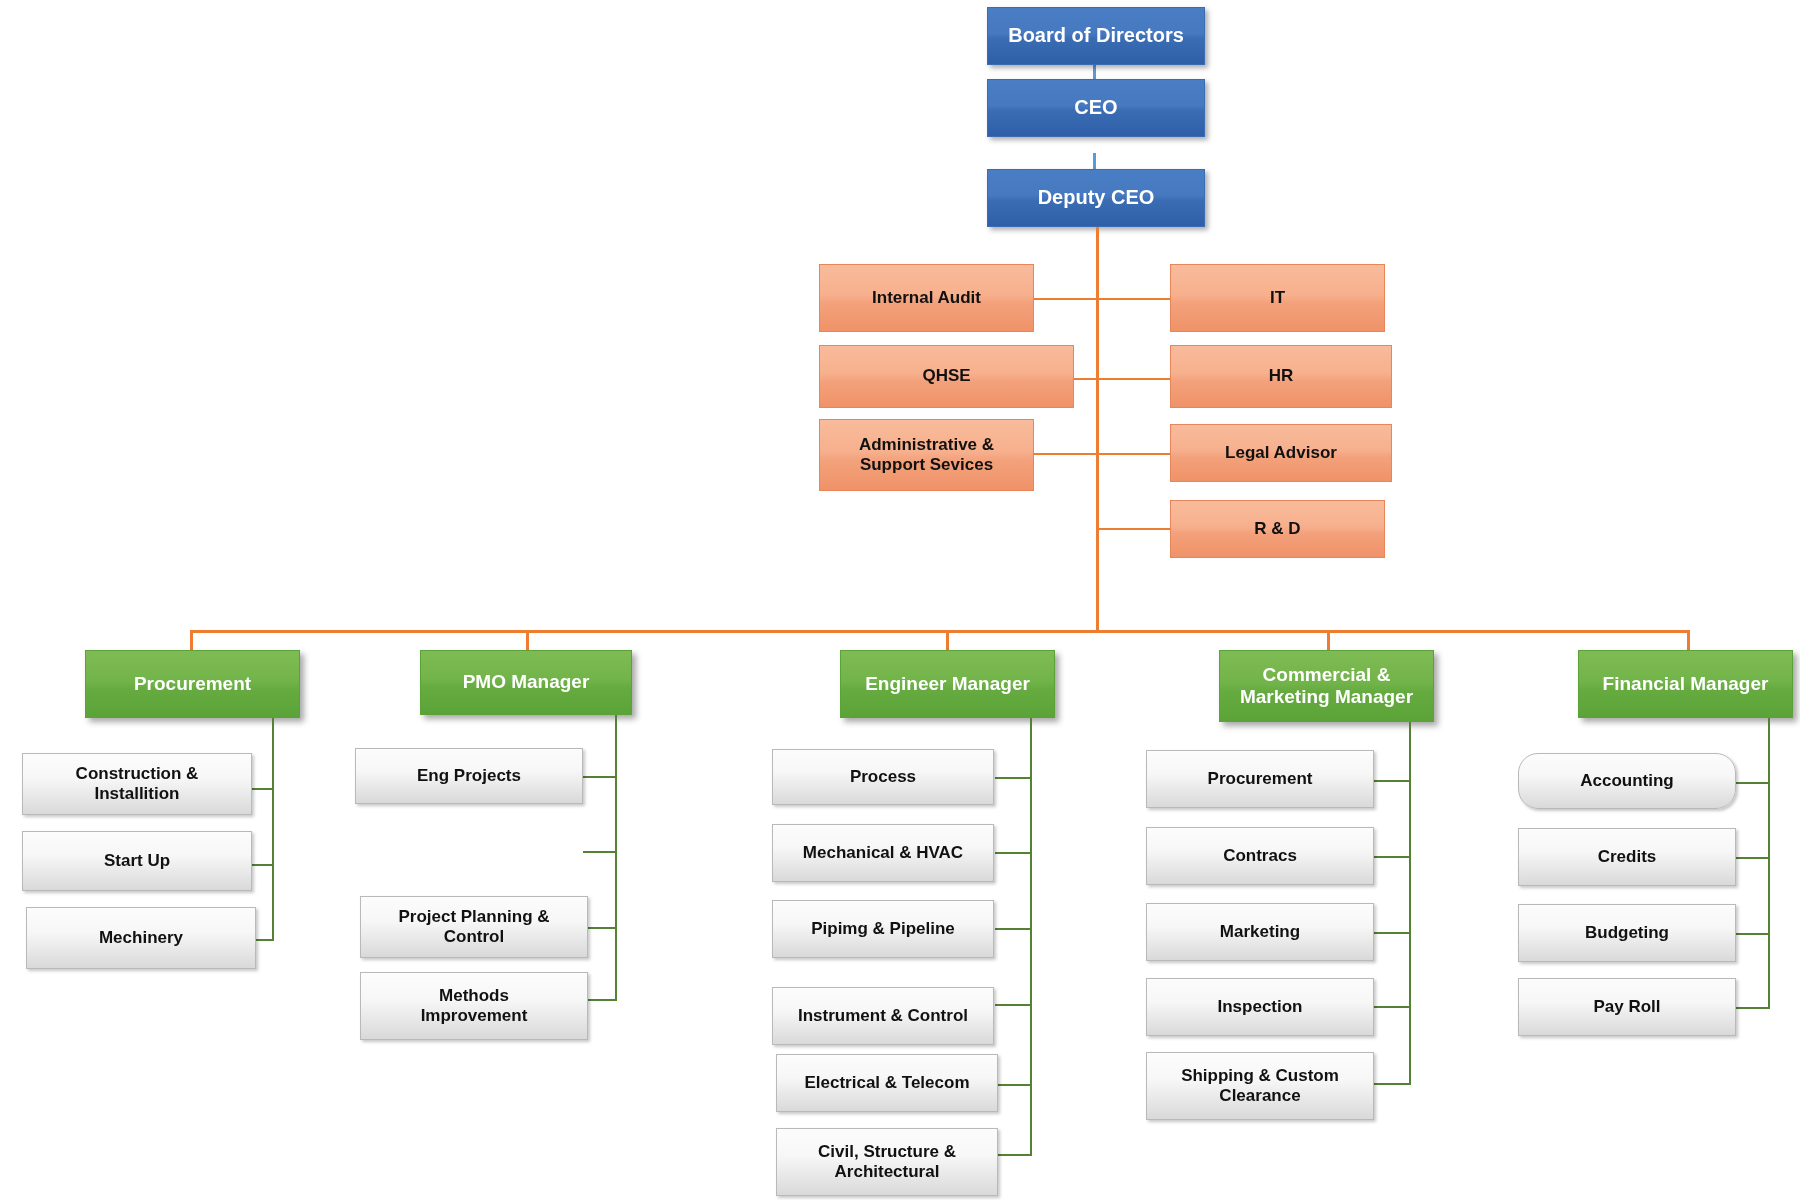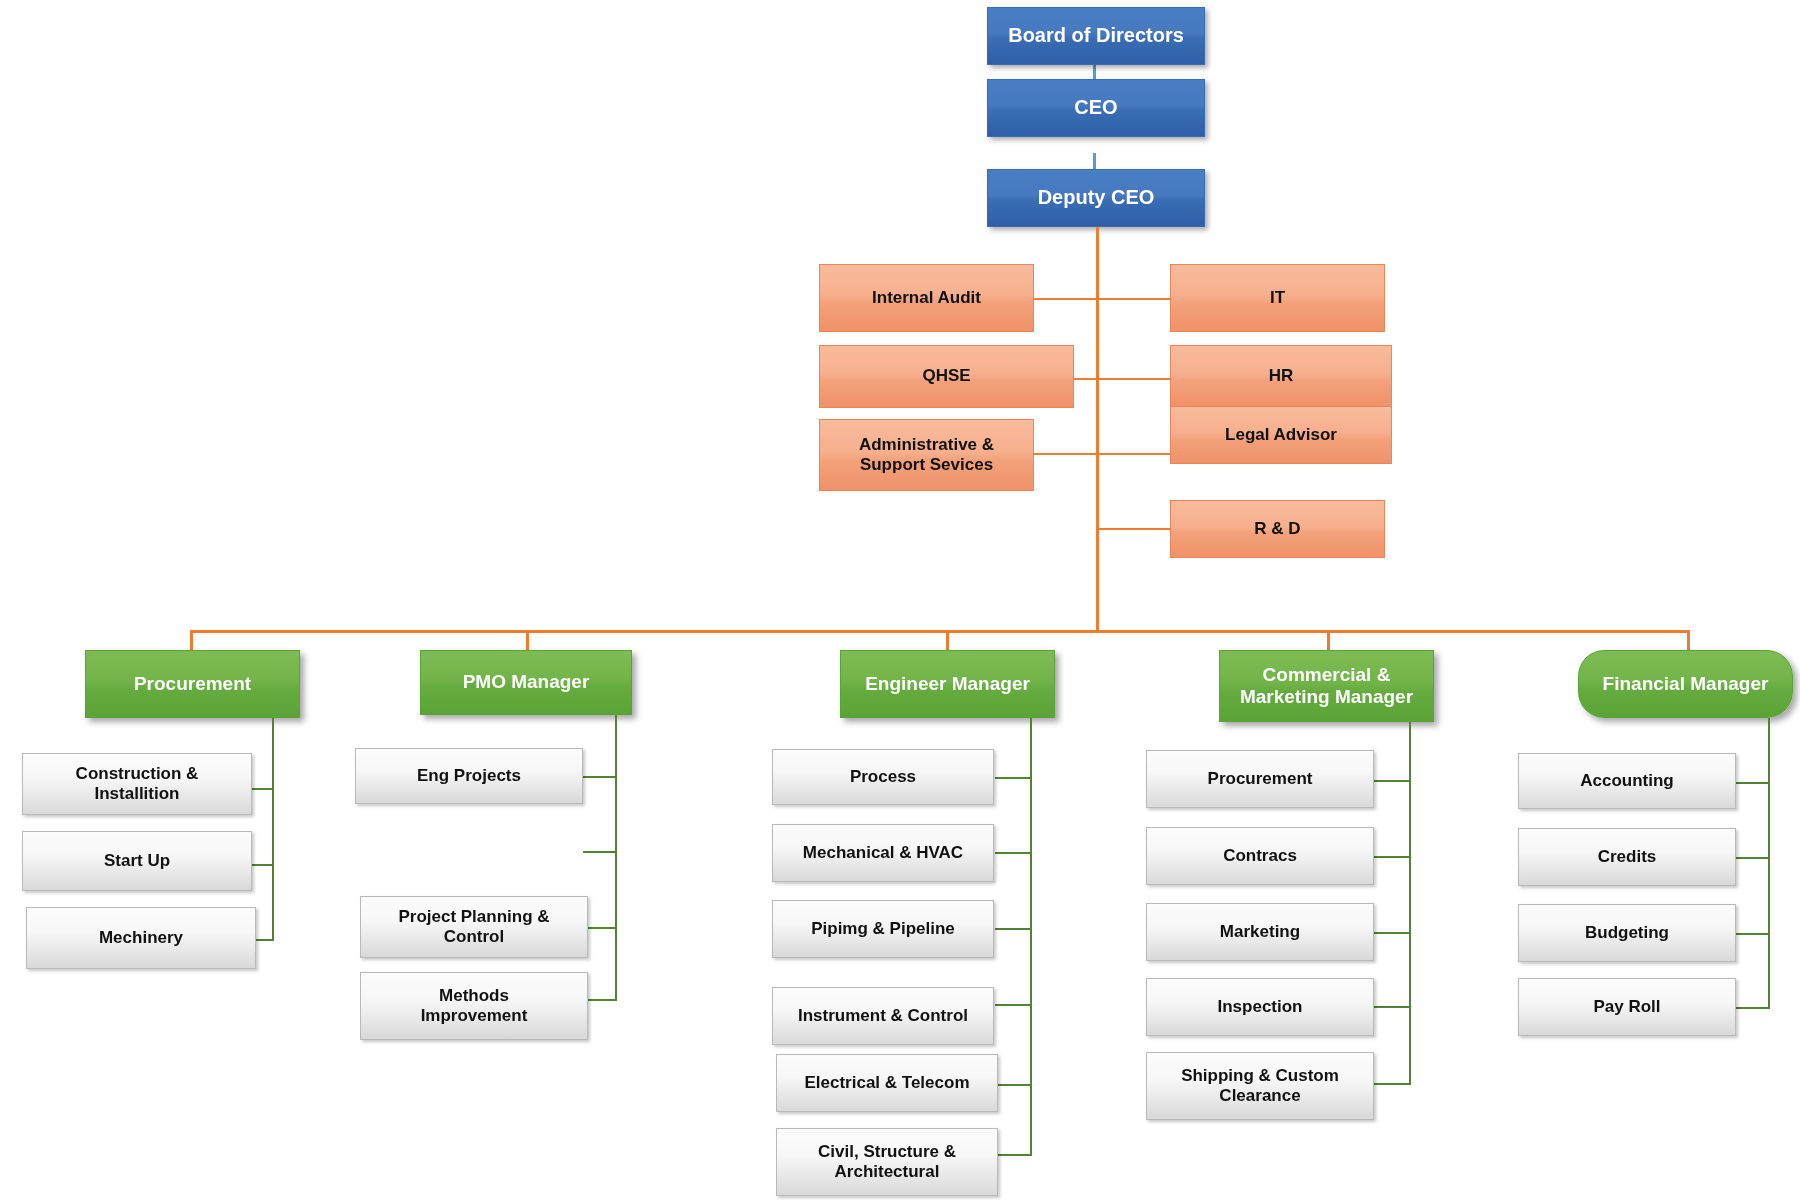--- a/index.html
+++ b/index.html
@@ -90,21 +90,21 @@
   <div class="ln ln-o" style="left:1096px;top:453px;width:74px;height:2px;"></div>
   <div class="ln ln-o" style="left:1096px;top:528px;width:74px;height:2px;"></div>
 
   <div class="box orange" style="left:819px;top:264px;width:215px;height:68px;text-align:right;">Internal Audit</div>
   <div class="box orange" style="left:819px;top:345px;width:255px;height:63px;">QHSE</div>
   <div class="box orange" style="left:819px;top:419px;width:215px;height:72px;">Administrative &amp;
 Support Sevices</div>
 
   <div class="box orange" style="left:1170px;top:264px;width:215px;height:68px;">IT</div>
   <div class="box orange" style="left:1170px;top:345px;width:222px;height:63px;">HR</div>
-  <div class="box orange" style="left:1170px;top:406px;width:222px;height:58px;">Legal Advisor</div>
+  <div class="box orange" style="left:1170px;top:424px;width:222px;height:58px;">Legal Advisor</div>
   <div class="box orange" style="left:1170px;top:500px;width:215px;height:58px;text-align:center;">R &amp; D</div>
 
   <div class="ln ln-o" style="left:190px;top:630px;width:1500px;height:3px;"></div>
 
   <div class="ln ln-o" style="left:190px;top:630px;width:3px;height:22px;"></div>
   <div class="ln ln-o" style="left:526px;top:630px;width:3px;height:22px;"></div>
   <div class="ln ln-o" style="left:946px;top:630px;width:3px;height:22px;"></div>
   <div class="ln ln-o" style="left:1327px;top:630px;width:3px;height:22px;"></div>
   <div class="ln ln-o" style="left:1687px;top:630px;width:3px;height:22px;"></div>
 
@@ -158,25 +158,25 @@
   <div class="ln ln-g" style="left:1368px;top:1006px;width:43px;height:2px;"></div>
   <div class="ln ln-g" style="left:1368px;top:1083px;width:43px;height:2px;"></div>
 
   <div class="box leaf" style="left:1146px;top:750px;width:228px;height:58px;">Procurement</div>
   <div class="box leaf" style="left:1146px;top:827px;width:228px;height:58px;">Contracs</div>
   <div class="box leaf" style="left:1146px;top:903px;width:228px;height:58px;">Marketing</div>
   <div class="box leaf" style="left:1146px;top:978px;width:228px;height:58px;">Inspection</div>
   <div class="box leaf" style="left:1146px;top:1052px;width:228px;height:68px;">Shipping &amp; Custom
 Clearance</div>
 
-  <div class="box green" style="left:1578px;top:650px;width:215px;height:68px;border-radius:26px;">Financial Manager</div>
+  <div class="box green" style="left:1578px;top:650px;width:215px;height:68px;">Financial Manager</div>
   <div class="ln ln-g" style="left:1768px;top:718px;width:2px;height:290px;"></div>
   <div class="ln ln-g" style="left:1734px;top:782px;width:36px;height:2px;"></div>
   <div class="ln ln-g" style="left:1734px;top:857px;width:36px;height:2px;"></div>
   <div class="ln ln-g" style="left:1734px;top:933px;width:36px;height:2px;"></div>
   <div class="ln ln-g" style="left:1734px;top:1007px;width:36px;height:2px;"></div>
 
-  <div class="box leaf" style="left:1518px;top:753px;width:218px;height:56px;">Accounting</div>
+  <div class="box leaf" style="left:1518px;top:753px;width:218px;height:56px;border-radius:20px;">Accounting</div>
   <div class="box leaf" style="left:1518px;top:828px;width:218px;height:58px;">Credits</div>
   <div class="box leaf" style="left:1518px;top:904px;width:218px;height:58px;">Budgeting</div>
   <div class="box leaf" style="left:1518px;top:978px;width:218px;height:58px;">Pay Roll</div>
 
 </div>
 
 </body></html>

